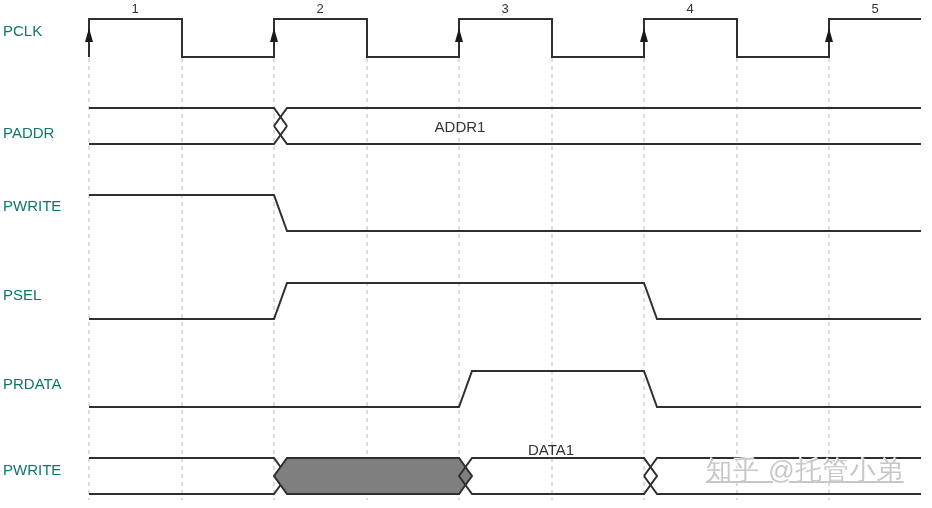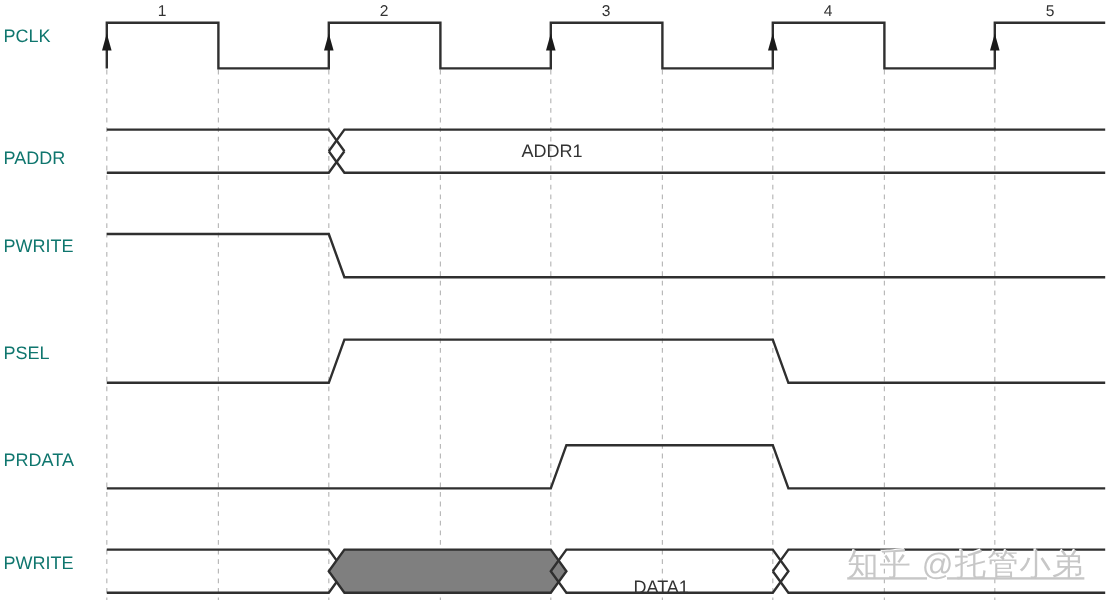--- a/index.html
+++ b/index.html
@@ -84,17 +84,17 @@
 
   <div>
     <div class="cycle-num" style="left: 135px;">1</div>
     <div class="cycle-num" style="left: 320px;">2</div>
     <div class="cycle-num" style="left: 505px;">3</div>
     <div class="cycle-num" style="left: 690px;">4</div>
     <div class="cycle-num" style="left: 875px;">5</div>
   </div>
 
   <div class="bus-label" style="left: 460px; top: 127px; text-align: center;">ADDR1</div>
-  <div class="bus-label" style="left: 551px; top: 490px; text-align: center;">DATA1</div>
+  <div class="bus-label" style="left: 551px; top: 450px; text-align: center;">DATA1</div>
 
   <div class="watermark" style="left: 706px; top: 455px; text-decoration: underline;">知乎 @托管小弟</div>
 
 </div>
 
 </body></html>

